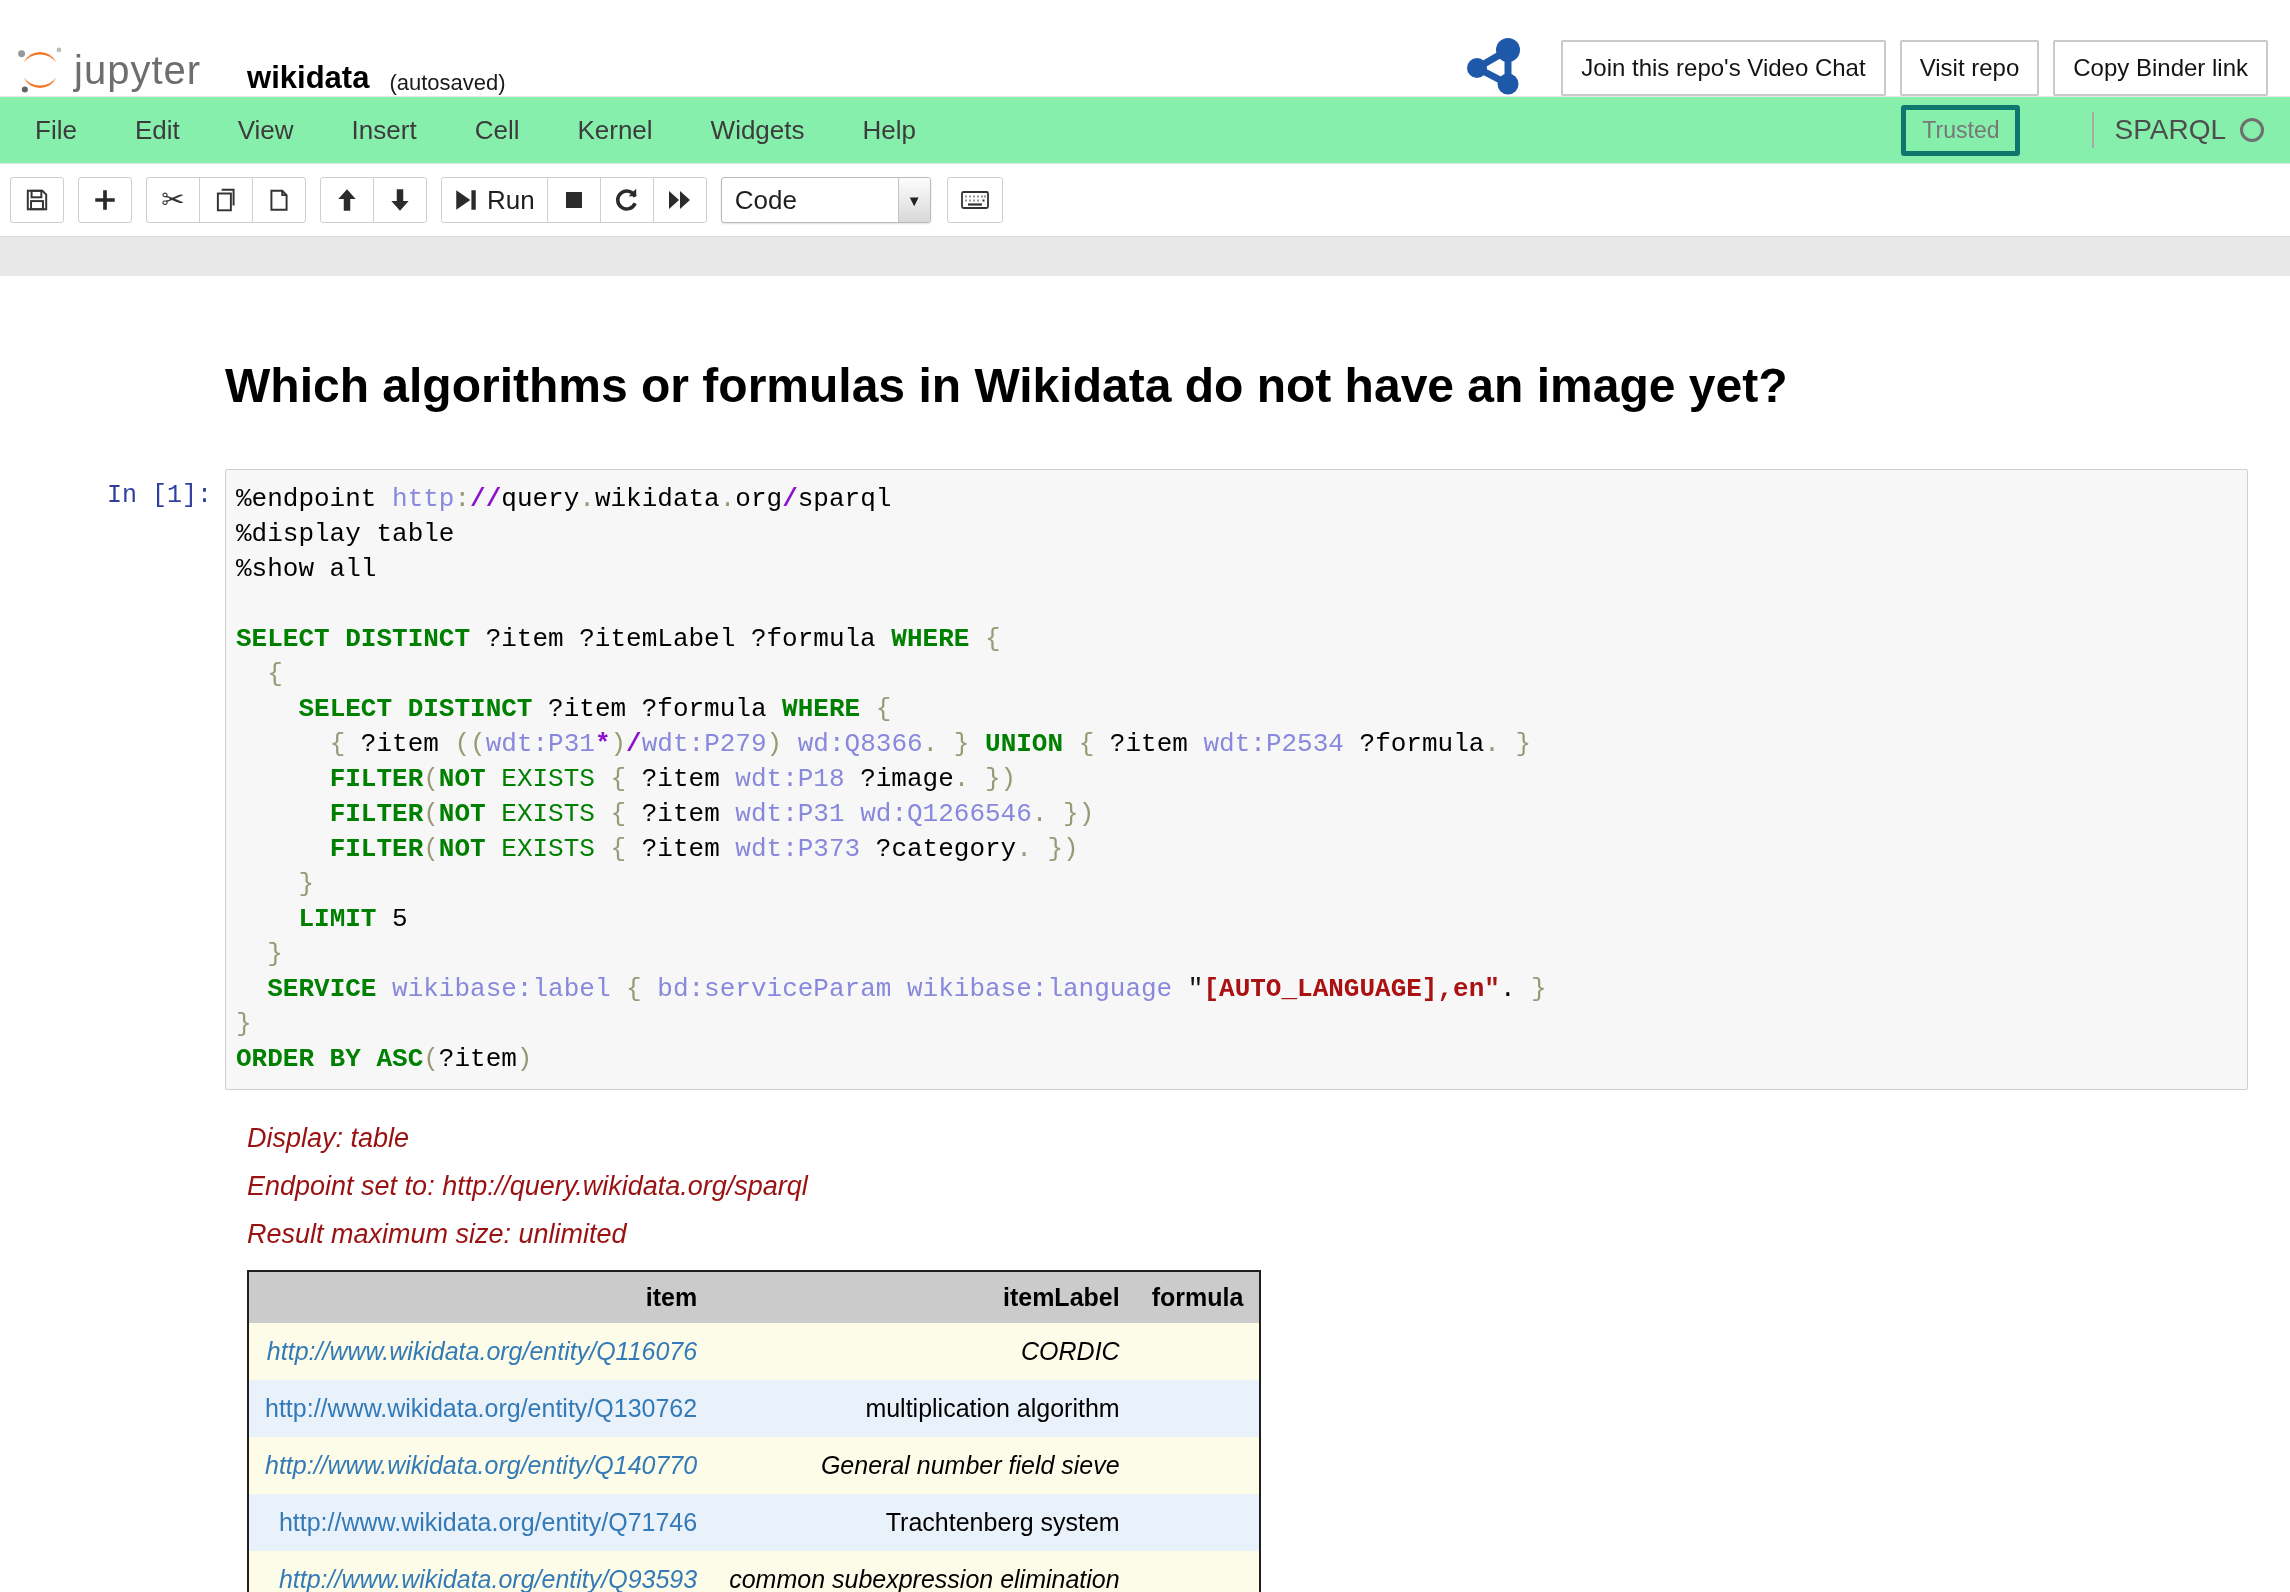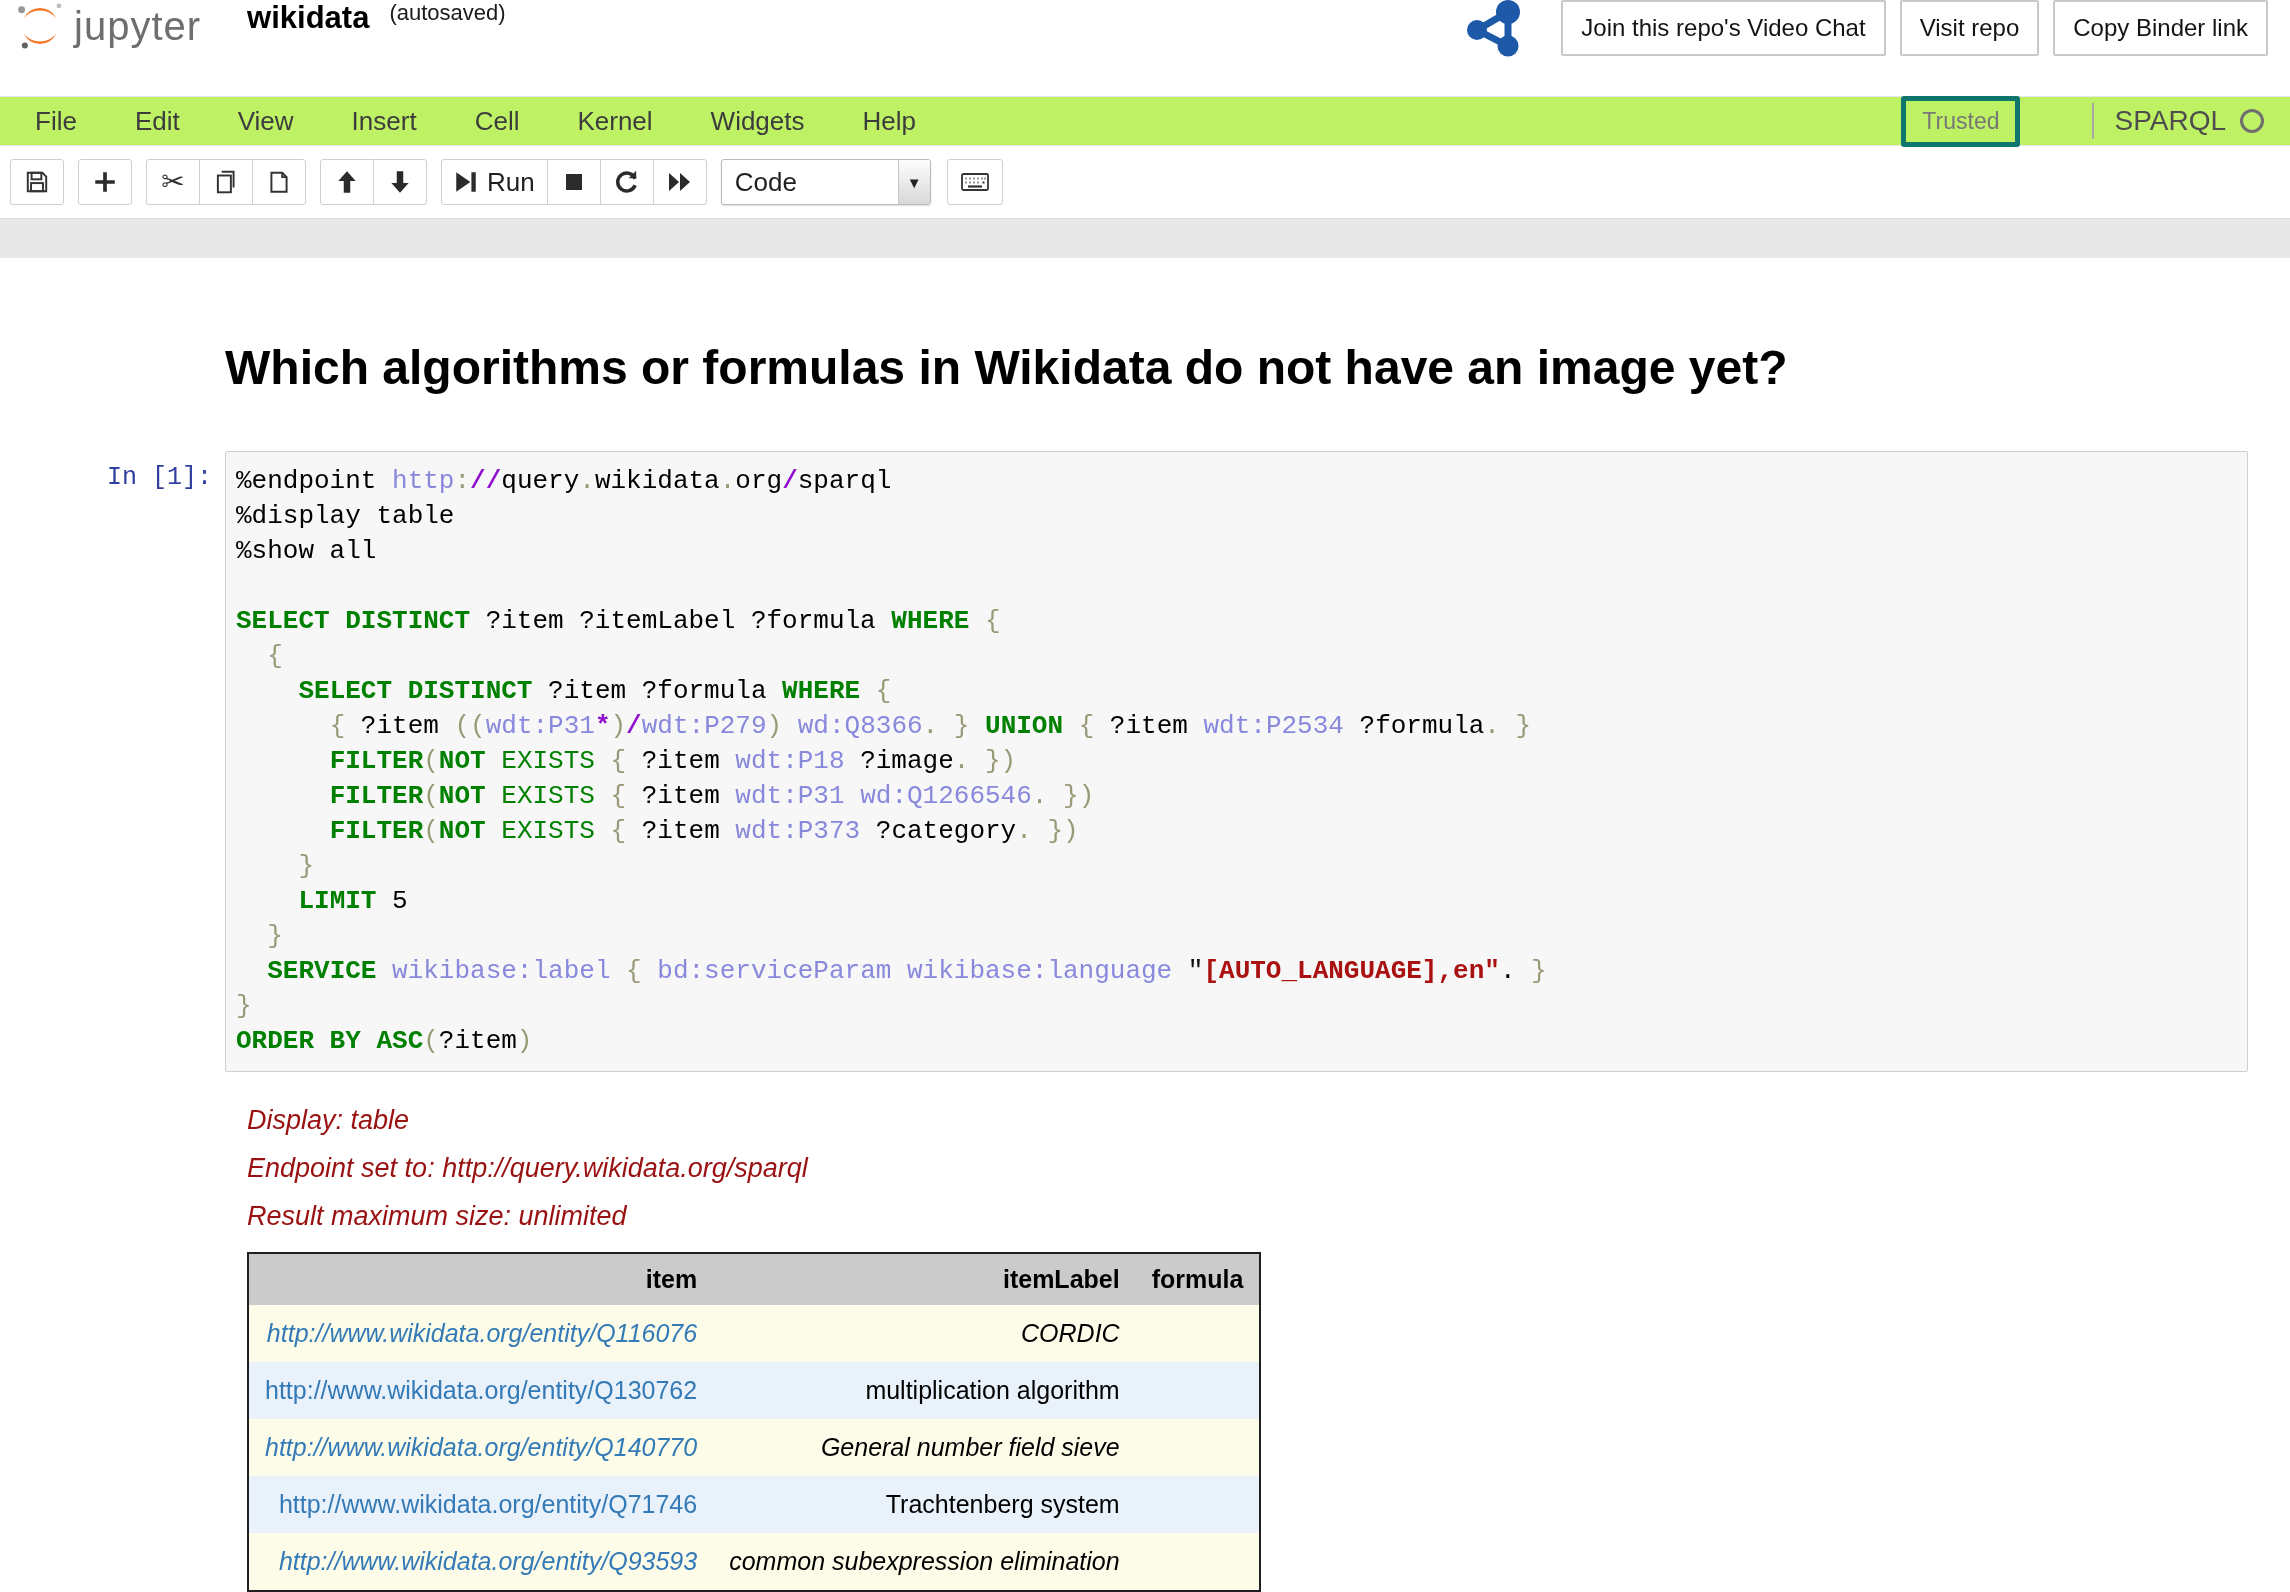--- a/index.html
+++ b/index.html
@@ -1,32 +1,32 @@
 <!DOCTYPE html>
 <html><head>
 <meta charset="utf-8">
 <style>
   * { box-sizing: border-box; margin: 0; padding: 0; }
   html,body { width: 2290px; height: 1592px; background: #fff; overflow: hidden;
               font-family: "Liberation Sans", sans-serif; color: #000; }
 
   
-  .header { height: 96px; display: flex; align-items: flex-start; padding: 0 22px 0 14px; background: #fff; }
+  .header { height: 96px; display: flex; align-items: flex-end; padding: 0 22px 0 14px; background: #fff; }
   .logo { display: flex; align-items: center; cursor: pointer; }
   .logo-text { font-size: 40px; color: #6e6e6e; margin-left: 8px; letter-spacing: 1px; }
   .nb-title { font-size: 31px; font-weight: 600; margin-left: 46px; }
   .autosaved { font-size: 22px; margin-left: 20px; color: #1a1a1a; }
   .spacer { flex: 1; }
   .binder-logo { margin-right: 22px; }
   .hdr-btn { font-family: "Liberation Sans", sans-serif; font-size: 24px; color: #141414;
              background: #fff; border: 2px solid #c9c9c9; padding: 12px 18px; margin-left: 14px;
              border-radius: 2px; cursor: pointer; white-space: nowrap; }
 
   
-  .menubar { height: 50px; background: #bef264; border-top: 1px solid #e7e7e7;
+  .menubar { height: 68px; background: #86efac; border-top: 1px solid #e7e7e7;
              border-bottom: 1px solid #e7e7e7; display: flex; align-items: center; padding: 0 26px 0 6px; }
   .menu-item { font-size: 26px; color: #3c3c3c; padding: 0 29px; cursor: pointer; }
   .menu-right { margin-left: auto; display: flex; align-items: center; }
   .trusted-btn { font-size: 23px; color: #777; background: transparent; border: 5px solid #0f766e;
                  border-radius: 3px; padding: 7px 16px; cursor: default; }
   .kernel-divider { width: 2px; height: 36px; background: #a9a9a9; margin: 0 20px 0 72px; }
   .kernel-name { font-size: 28px; color: #4d4d4d; }
   .kernel-indicator { width: 24px; height: 24px; border: 3px solid #6f6f6f; border-radius: 50%;
                       margin-left: 14px; display: inline-block; }
 

